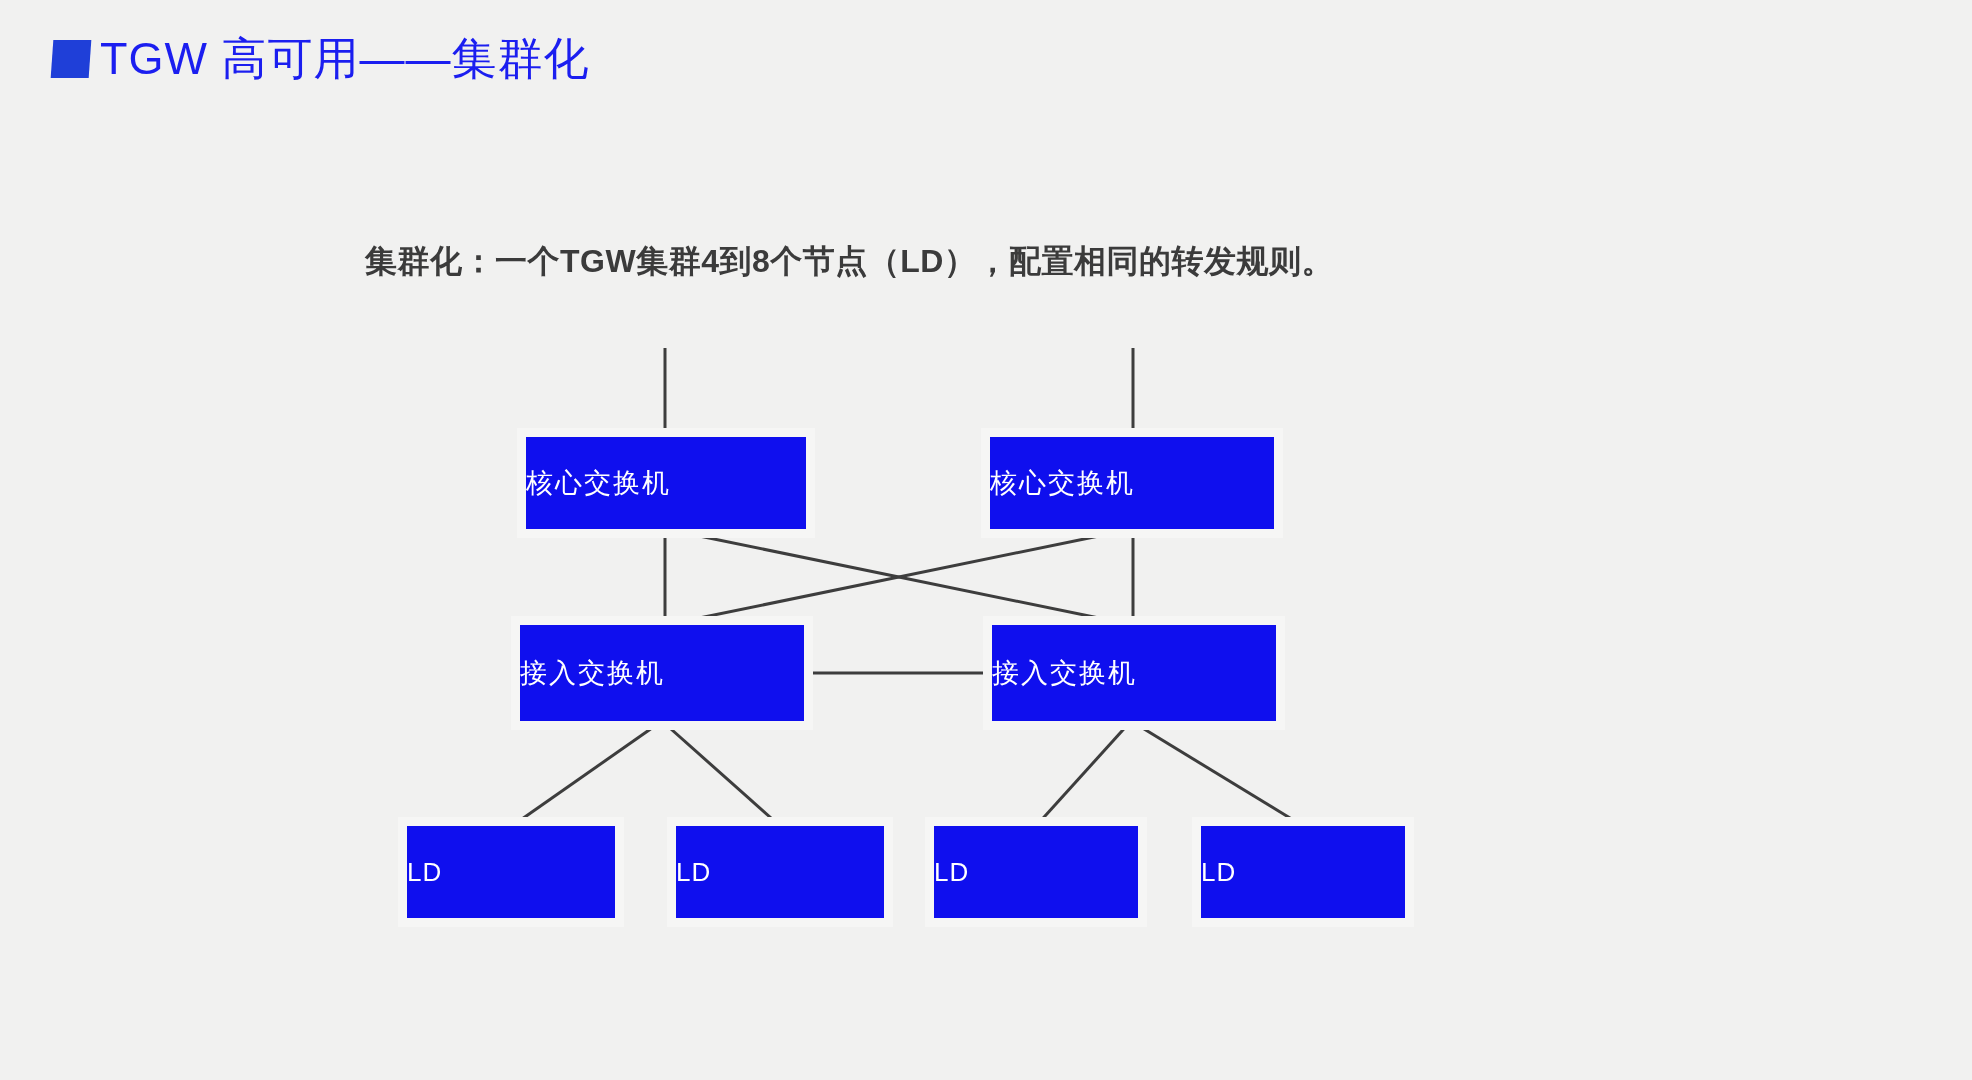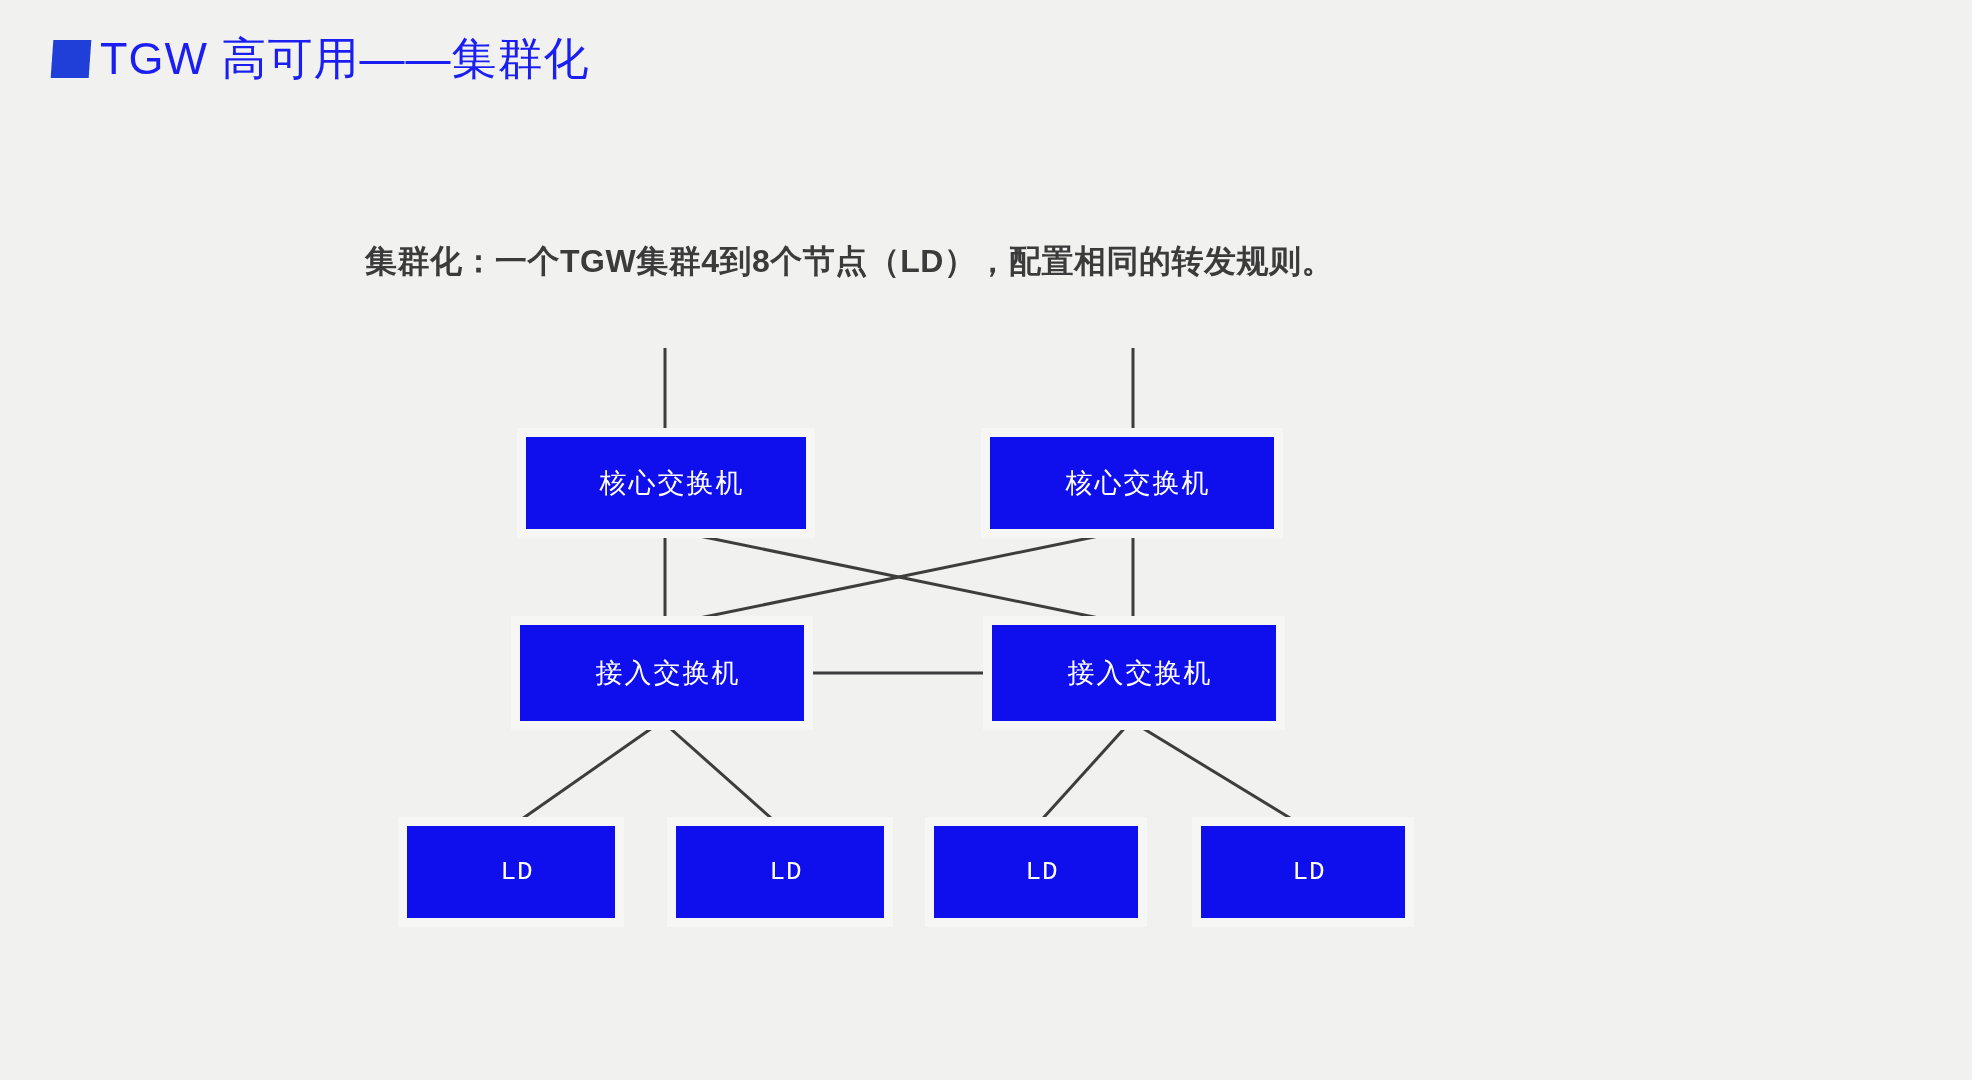--- a/index.html
+++ b/index.html
@@ -79,35 +79,32 @@
     height: 1080px;
     pointer-events: none;
   }
 
   .node {
     position: absolute;
     background: #0f0fee;
     color: #ffffff;
     display: flex;
     align-items: center;
-    justify-content: center;
     box-sizing: border-box;
     box-shadow: 0 0 0 9px #f6f6f5;
     z-index: 3;
     user-select: none;
-    padding-left: 12px;
   }
   .node.switch {
     font-size: 27px;
     letter-spacing: 2px;
   }
   .node.ld {
     font-size: 26px;
     letter-spacing: 1px;
-    font-family: Liberation Mono, monospace;
   }
 </style>
 </head>
 <body>
 
 <div id="slide">
 
   <div id="title-row">
     <div id="title-bullet"></div>
     <div id="title-text">TGW 高可用——集群化</div>

